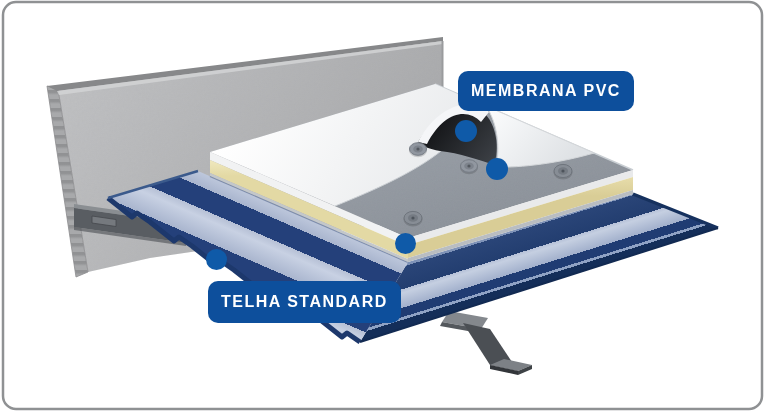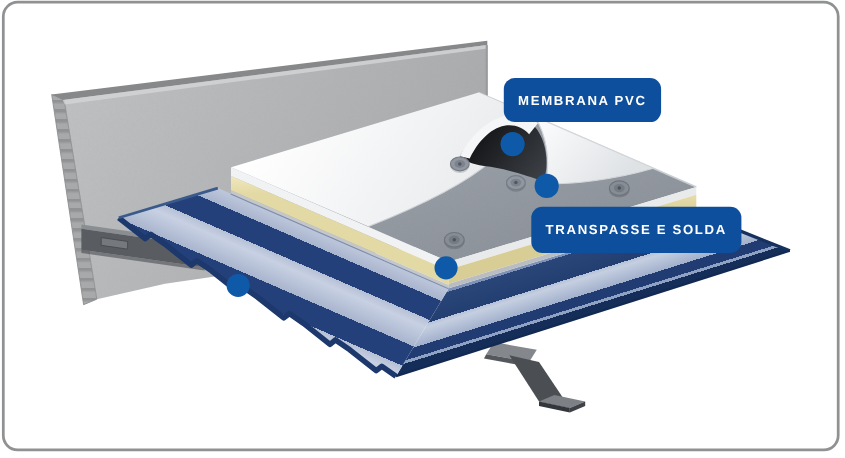--- a/index.html
+++ b/index.html
@@ -4,21 +4,21 @@
 <style>
   html,body{margin:0;padding:0;background:#ffffff;}
   body{font-family:"Liberation Sans", sans-serif;}
   .stage{position:relative;width:768px;height:416px;background:#ffffff;overflow:hidden;}
   .stage svg{position:absolute;left:0;top:0;}
   .callout{
     position:absolute;
     display:flex;align-items:center;
     background:#0d4f9c;color:#ffffff;
     border-radius:10px;
-    font-size:12px;font-weight:700;letter-spacing:1.5px;
+    font-size:16px;font-weight:700;letter-spacing:1.5px;
     line-height:1;padding:0 13px;white-space:nowrap;
     height:40px;box-sizing:border-box;
   }
   .dot{
     position:absolute;width:22px;height:22px;border-radius:50%;
     background:#0f5aa8;
   }
   #lbl-membrana{left:458px;top:71px;height:40px;}
   #lbl-transpasse{left:483px;top:188px;height:42px;}
   #lbl-nucleo{left:397px;top:264px;height:41px;}
@@ -203,15 +203,15 @@
     </g>
   </g>
 </svg>
 
 <div class="dot" id="dot-membrana"></div>
 <div class="dot" id="dot-transpasse"></div>
 <div class="dot" id="dot-nucleo"></div>
 <div class="dot" id="dot-telha"></div>
 
 <div class="callout" id="lbl-membrana">MEMBRANA PVC</div>
-<div class="callout" id="lbl-transpasse">TRANSPASSE E SOLDA</div>
+<div class="callout" id="lbl-telha">TELHA STANDARD</div>
 
 </div>
 
 </body></html>

